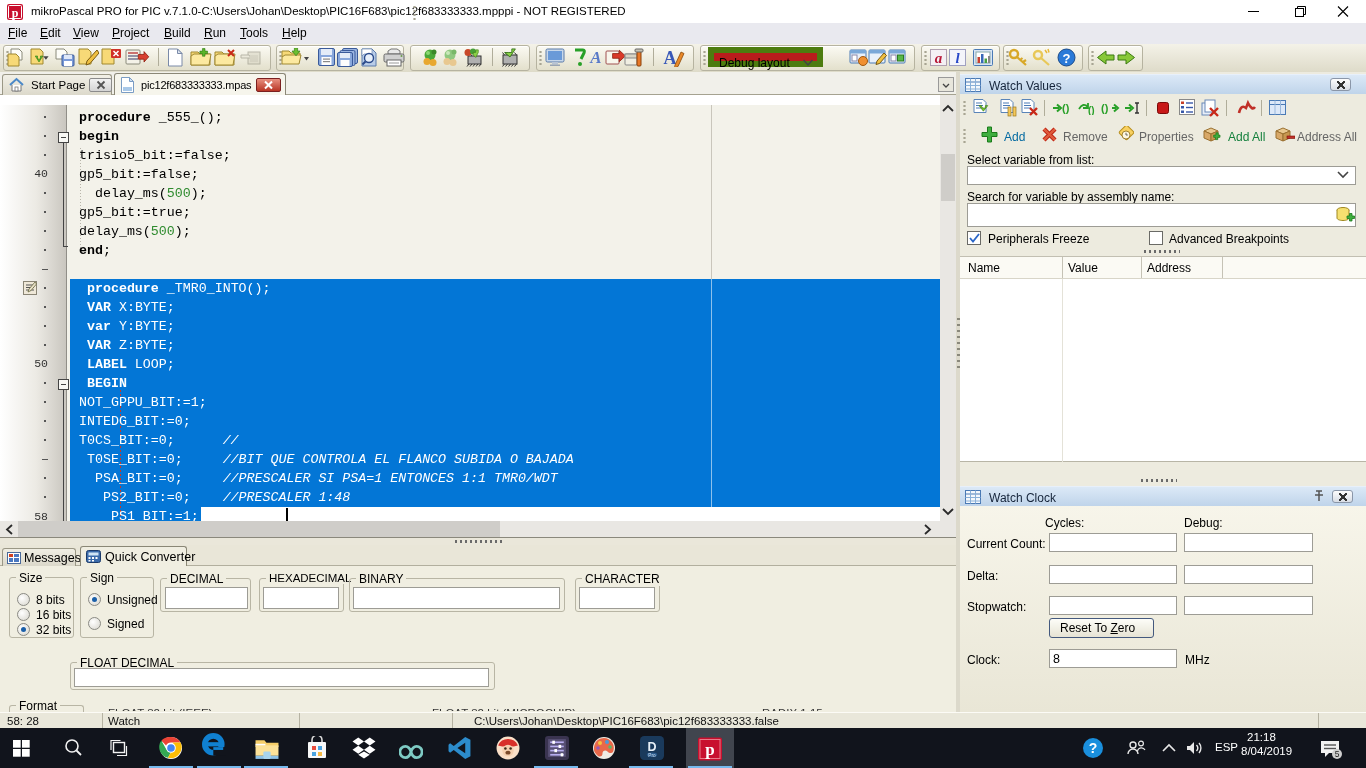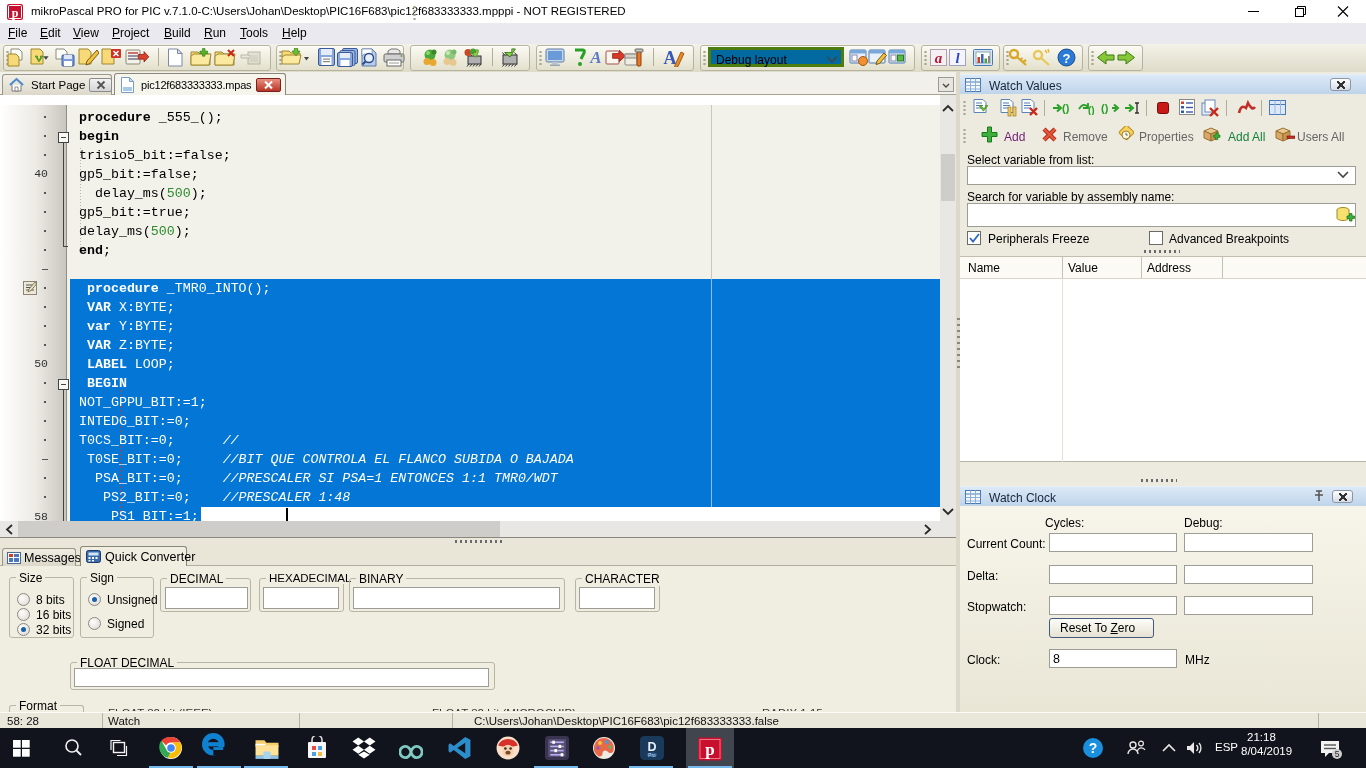--- a/index.html
+++ b/index.html
@@ -251,21 +251,21 @@
       <rect x="1" y="6" width="12" height="11" rx="1" fill="#f0eee2" stroke="#888"></rect>
       <rect x="1" y="6" width="12" height="4" fill="#d8d4c4" stroke="#888"></rect>
       <rect x="13" y="2" width="4" height="16" rx="1" fill="#e87828" stroke="#8a4008"></rect>
       <rect x="11" y="1" width="8" height="3" rx="1" fill="#c8c4b4" stroke="#666"></rect>
     </svg>
   <div class="tsep" style="left:653px"></div>
   <svg class="ticon" style="left:661px" width="24" height="19">
       <text x="9" y="16" text-anchor="middle" font-family="Liberation Serif" font-size="18" font-weight="bold" fill="#3858b8">A</text>
       <path d="M14 17 L20 4 l3 1.5 -6 13 -3.5 1.5 z" fill="#e88828" stroke="#8a4808" stroke-width="0.8"></path>
     </svg>
-  <div class="abs" style="left:708px;top:47px;width:136px;height:20px;background:#0369a1;border:3px solid #4d7c0f">
+  <div class="abs" style="left:708px;top:47px;width:115px;height:20px;background:#b91c1c;border:6px solid #4d7c0f">
       <span style="position:absolute;left:5px;top:3px;font-size:12px">Debug layout</span>
       <svg style="position:absolute;right:3px;top:5px" width="12" height="10">
         <path d="M1.5 2 l4.5 5 l4.5 -5" fill="none" stroke="#444" stroke-width="1.5"></path>
       </svg>
     </div>
   <svg class="ticon" style="left:849px" width="20" height="19">
       <rect x="1" y="2" width="16" height="13" rx="1" fill="#e8f0fa" stroke="#4a7ab5"></rect>
       <rect x="1" y="2" width="16" height="3.5" fill="#7aa8d8"></rect>
       <rect x="3" y="7" width="5" height="6" fill="#fff" stroke="#88a"></rect>
       <circle cx="14" cy="13" r="4.5" fill="#f09030" stroke="#a05810"></circle>
@@ -611,21 +611,21 @@
       <rect x="0.5" y="0.5" width="16" height="14" fill="#dce8f8" stroke="#4a7ab5"></rect>
       <line x1="0.5" y1="4.5" x2="16.5" y2="4.5" stroke="#4a7ab5"></line>
       <line x1="6" y1="0.5" x2="6" y2="14.5" stroke="#9ab8dc"></line>
       <line x1="11.5" y1="0.5" x2="11.5" y2="14.5" stroke="#9ab8dc"></line>
     </svg>
 
   <div class="grip" style="left:963px;top:128px;position:absolute"></div>
   <svg class="abs" style="left:981px;top:126px" width="17" height="17">
       <path d="M6.5 1 h4 v5.5 H16 v4 h-5.5 V16 h-4 v-5.5 H1 v-4 h5.5 z" fill="#3fae3f" stroke="#1a7a1a"></path>
     </svg>
-  <span class="wlabel" style="left:1004px;top:130px;color:#701a75">Add</span>
+  <span class="wlabel" style="left:1004px;top:130px;color:#0369a1">Add</span>
   <svg class="abs" style="left:1041px;top:126px" width="17" height="17">
       <path d="M2 4 L13 15 M4 2 L15 13 M13 2 L2 13 M15 4 L4 15" stroke="#c02818" stroke-width="1.6"></path>
       <path d="M3 3 L14 14 M14 3 L3 14" stroke="#e05838" stroke-width="2"></path>
     </svg>
   <span class="wlabel" style="left:1063px;top:130px;color:#666">Remove</span>
   <svg class="abs" style="left:1116px;top:126px" width="18" height="17">
       <rect x="5" y="1" width="11" height="11" rx="1.5" transform="rotate(45 10.5 6.5)" fill="#f8d060" stroke="#b89020"></rect>
       <circle cx="10" cy="9" r="4" fill="#fdf6e0" stroke="#8a6a10" stroke-width="0.8"></circle>
       <path d="M10 6.8 v2.2 h1.8" fill="none" stroke="#555" stroke-width="0.9"></path>
     </svg>
@@ -636,21 +636,21 @@
       <path d="M15 5 v7 l-7 3 v-7 z" fill="#c89850" stroke="#9a7030"></path>
       <path d="M13 9 h2.5 v-2.5 h2.5 v2.5 H20 v2.5 h-2.5 V14 h-2.5 v-2.5 H13 z" fill="#3fae3f" stroke="#1a7a1a" stroke-width="0.8" transform="translate(-1,1) scale(0.9)"></path>
     </svg>
   <span class="wlabel" style="left:1228px;top:130px;color:#15803d">Add All</span>
   <svg class="abs" style="left:1275px;top:126px" width="20" height="18">
       <path d="M1 5 L8 2 L15 5 L8 8 z" fill="#e8c890" stroke="#9a7030"></path>
       <path d="M1 5 v7 l7 3 v-7 z" fill="#d8a868" stroke="#9a7030"></path>
       <path d="M15 5 v7 l-7 3 v-7 z" fill="#c89850" stroke="#9a7030"></path>
       <rect x="12" y="10" width="8" height="2.5" fill="#c03028" stroke="#7a1008" stroke-width="0.6"></rect>
     </svg>
-  <span class="wlabel" style="left:1297px;top:130px;color:#666">Users All</span>
+  <span class="wlabel" style="left:1297px;top:130px;color:#666">Address All</span>
 
   <span class="wlabel" style="left:967px;top:153px">Select variable from list:</span>
   <div class="winput" style="left:967px;top:166px;width:389px;height:19px"></div>
   <svg class="abs" style="left:1336px;top:170px" width="14" height="11">
       <path d="M2 2 l5 5 l5 -5" fill="none" stroke="#444" stroke-width="1.6"></path>
     </svg>
   <span class="wlabel" style="left:967px;top:190px">Search for variable by assembly name:</span>
   <div class="winput" style="left:967px;top:203px;width:389px;height:24px"></div>
   <svg class="abs" style="left:1335px;top:205px" width="20" height="20">
       <ellipse cx="8" cy="5" rx="6" ry="2.5" fill="#f5e070" stroke="#a08820"></ellipse>

